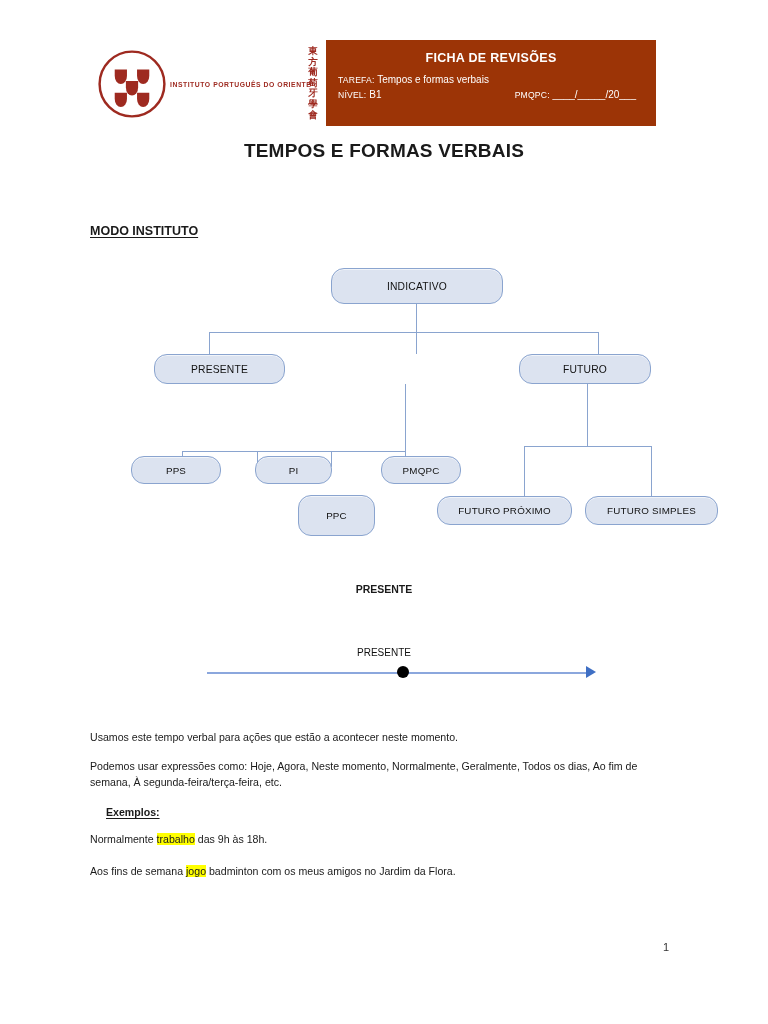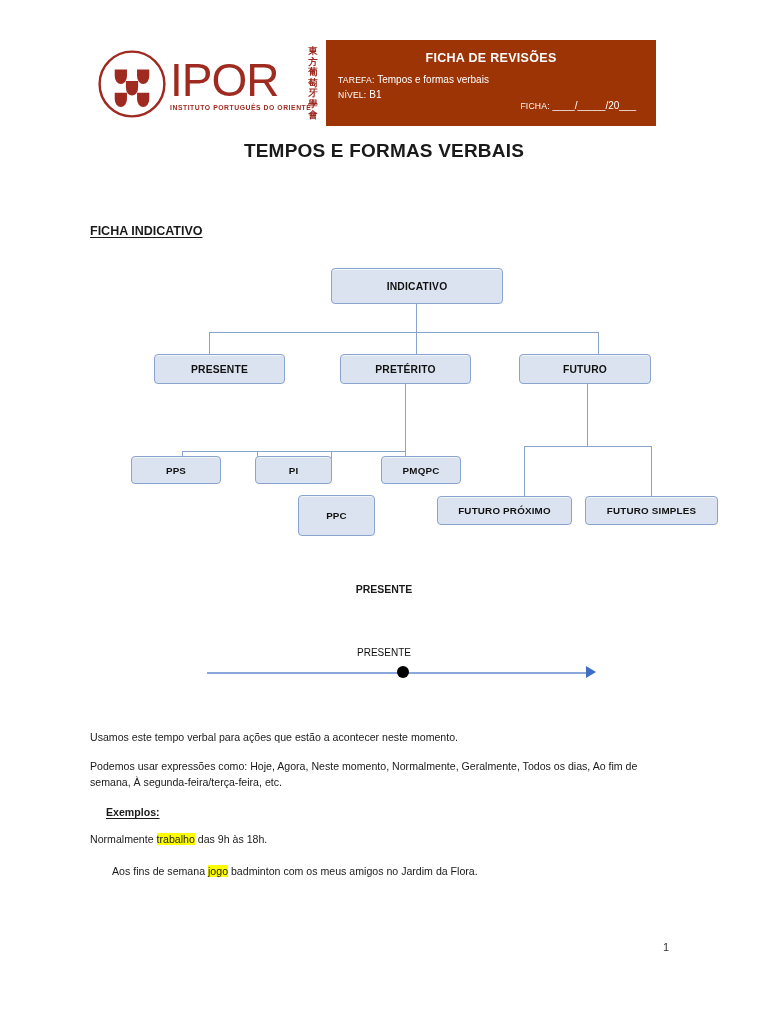--- a/index.html
+++ b/index.html
@@ -52,21 +52,21 @@
     background:#9c3406;
     color:#ffffff;
     padding:8px 12px 6px 12px;
     position:relative;
   }
   .ficha-title {
     text-align:center; font-weight:700; font-size:12.5px;
     letter-spacing:0.3px; margin-top:3px;
   }
   .ficha-row { font-size:10px; margin-top:9px; white-space:nowrap; }
-  .ficha-row.r2 { margin-top:4px; display:flex;flex-direction:column; }
+  .ficha-row.r2 { margin-top:4px; display:flex; }
   .sc { font-size:8.6px; letter-spacing:0.2px; }
   .ficha-data { margin-left:auto; padding-right:8px; }
 
   
   .doc-title {
     position:absolute; left:0; right:0; top:140px;
     text-align:center;
     font-size:19px; font-weight:700; letter-spacing:0.2px;
   }
   .section-heading {
@@ -74,23 +74,23 @@
     font-size:12.5px; font-weight:700;
     text-decoration:underline; text-underline-offset:2px;
   }
 
   
   .flow { position:absolute; left:0; top:0; width:768px; height:1024px; pointer-events:none; }
   .node {
     position:absolute;
     background:#dce3f0;
     border:1.3px solid #8aa4cf;
-    border-radius:4px;
+    border-radius:13px;
     display:flex; align-items:center; justify-content:center;
-    font-size:10.3px; font-weight:700; color:#111;
+    font-size:10.3px; font-weight:400; color:#111;
     letter-spacing:0.2px;
     box-shadow:0 1px 0 rgba(255,255,255,.6) inset;
   }
   .node.small { font-size:9.8px; }
 
   .line { position:absolute; background:#8aa4cf; }
   .line.h { height:1.3px; }
   .line.v { width:1.3px; }
 
   
@@ -119,21 +119,21 @@
     background:#000;
   }
 
   
   .body-text { position:absolute; left:90px; width:572px; }
   .p { font-size:10.6px; line-height:16px; color:#1a1a1a; }
   .p.b1 { top:729px; }
   .p.b2 { top:758px; }
   .p.ex  { top:804px; font-weight:700; text-decoration:underline; text-underline-offset:2px;padding-left:16px; }
   .p.e1  { top:831px; }
-  .p.e2  { top:863px;margin-left:22px; }
+  .p.e2  { top:863px; }
   .hl { background:#ffff00; }
 
   .page-num {
     position:absolute; left:663px; top:941px;
     font-size:11px; color:#333;
   }
 </style>
 </head>
 <body>
 
@@ -144,58 +144,56 @@
       <circle cx="50" cy="50" r="45" fill="none" stroke="#9e2a20" stroke-width="3.4"></circle>
       <g fill="#9e2a20">
         <path d="M26 30 h17 v9 a8.5 11 0 0 1 -17 0 z"></path>
         <path d="M57 30 h17 v9 a8.5 11 0 0 1 -17 0 z"></path>
         <path d="M41.5 46 h17 v9 a8.5 11 0 0 1 -17 0 z"></path>
         <path d="M26 62 h17 v9 a8.5 11 0 0 1 -17 0 z"></path>
         <path d="M57 62 h17 v9 a8.5 11 0 0 1 -17 0 z"></path>
       </g>
     </svg>
     <div class="logo-text-block">
-      <div class="logo-ipor">IPOR</div>
       <div class="logo-sub">INSTITUTO PORTUGUÊS DO ORIENTE</div>
     </div>
     <div class="logo-cjk">東方葡萄牙學會</div>
   </div>
 
   <div class="ficha-box">
     <div class="ficha-title">FICHA DE REVISÕES</div>
     <div class="ficha-row">
       <span class="sc">TAREFA:</span>
       <span>Tempos e formas verbais</span>
     </div>
     <div class="ficha-row r2">
       <span><span class="sc">NÍVEL:</span>
       <span>B1</span></span>
-      <span class="ficha-data"><span class="sc">FICHA:</span>
+      <span class="ficha-data"><span class="sc">PMQPC:</span>
       <span>____/_____/20___</span></span>
     </div>
   </div>
 </div>
 
 <div class="doc-title">TEMPOS E FORMAS VERBAIS</div>
-<div class="section-heading">FICHA INDICATIVO</div>
+<div class="section-heading">MODO INSTITUTO</div>
 
 <div class="flow">
 
   <div class="node" style="left:331px; top:268px; width:172px; height:36px;">INDICATIVO</div>
 
   <div class="line v" style="left:416px; top:304px; height:29px;"></div>
 
   <div class="line h" style="left:209px; top:332px; width:390px;"></div>
 
   <div class="line v" style="left:209px; top:332px; height:22px;"></div>
   <div class="line v" style="left:416px; top:332px; height:22px;"></div>
   <div class="line v" style="left:598px; top:332px; height:22px;"></div>
 
   <div class="node" style="left:154px; top:354px; width:131px; height:30px;">PRESENTE</div>
-  <div class="node" style="left:340px; top:354px; width:131px; height:30px;">PRETÉRITO</div>
   <div class="node" style="left:519px; top:354px; width:132px; height:30px;">FUTURO</div>
 
   <div class="line v" style="left:405px; top:384px; height:68px;"></div>
   <div class="line h" style="left:182px; top:451px; width:224px;"></div>
   <div class="line v" style="left:182px; top:451px; height:16px;"></div>
   <div class="line v" style="left:257px; top:451px; height:16px;"></div>
   <div class="line v" style="left:331px; top:451px; height:16px;"></div>
   <div class="line v" style="left:405px; top:451px; height:16px;"></div>
 
   <div class="node small" style="left:131px; top:456px; width:90px; height:28px;">PPS</div>

